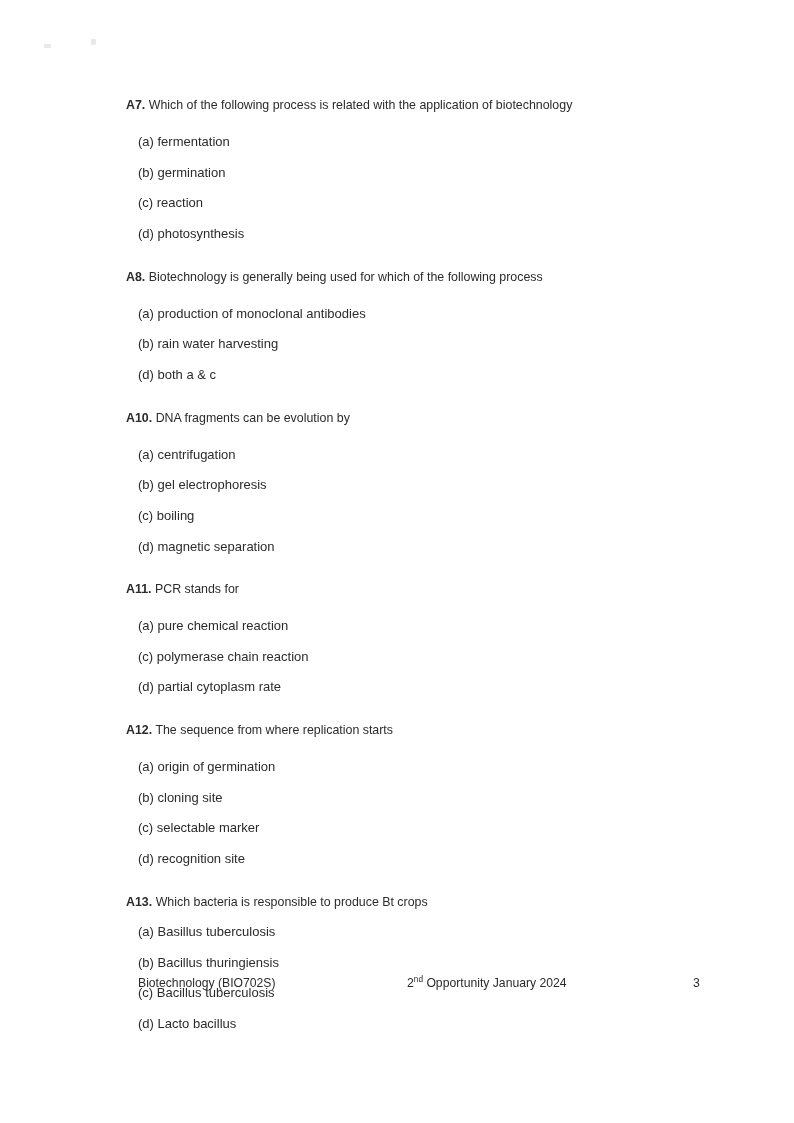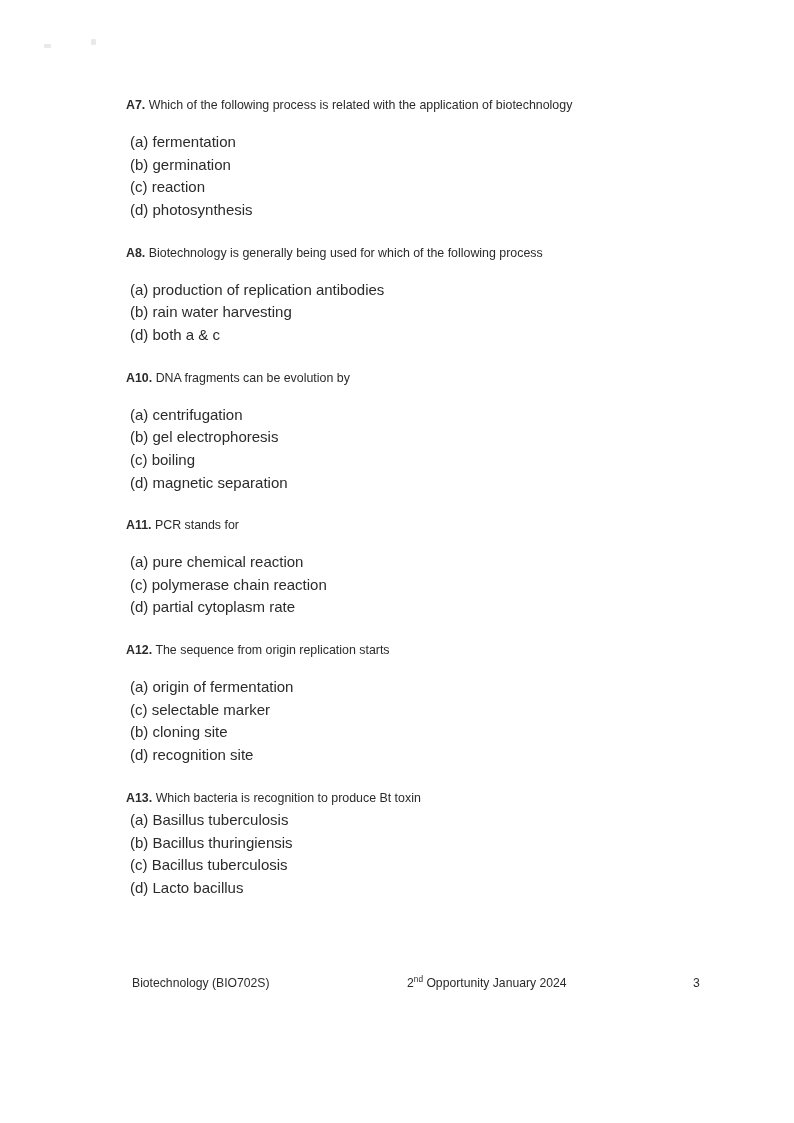--- a/index.html
+++ b/index.html
@@ -50,39 +50,39 @@
     white-space: pre-wrap;
   }
   .stem .label {
     font-weight: bold;
   }
 
   .options {
     margin-top: 18.6px;
   }
   .option {
-    font-size: 15px;
+    font-size: 13px;
     line-height: 18.6px;
-    margin: 4px;
+    margin: 12px;
     white-space: pre-wrap;
   }
 
   
   .footer {
     position: absolute;
     left: 111px;
     top: 975px;
     width: 570px;
     font-size: 12.2px;
     line-height: 16px;
     color: #2b2b2b;
   }
   .footer-left {
     position: absolute;
-    left: 6px;
+    left: 12px;
     top: 0;
     white-space: nowrap;
   }
   .footer-center {
     position: absolute;
     left: 281px;
     top: 0;
     white-space: nowrap;
   }
   .footer-center sup {
@@ -112,21 +112,21 @@
         <div class="options">
           <p class="option">(a) fermentation</p>
           <p class="option">(b) germination</p>
           <p class="option">(c) reaction</p>
           <p class="option">(d) photosynthesis</p>
         </div>
       </div>
       <div class="question">
         <p class="stem"><span class="label">A8.</span><span> Biotechnology is generally being used for which of the following process</span></p>
         <div class="options">
-          <p class="option">(a) production of replication antibodies</p>
+          <p class="option">(a) production of monoclonal antibodies</p>
           <p class="option">(b) rain water harvesting</p>
           <p class="option">(d) both a &amp; c</p>
         </div>
       </div>
       <div class="question">
         <p class="stem"><span class="label">A10.</span><span> DNA fragments can be evolution by</span></p>
         <div class="options">
           <p class="option">(a) centrifugation</p>
           <p class="option">(b) gel electrophoresis</p>
           <p class="option">(c) boiling</p>
@@ -135,30 +135,30 @@
       </div>
       <div class="question">
         <p class="stem"><span class="label">A11.</span><span> PCR stands for</span></p>
         <div class="options">
           <p class="option">(a) pure chemical reaction</p>
           <p class="option">(c) polymerase chain reaction</p>
           <p class="option">(d) partial cytoplasm rate</p>
         </div>
       </div>
       <div class="question">
-        <p class="stem"><span class="label">A12.</span><span> The sequence from origin replication starts</span></p>
+        <p class="stem"><span class="label">A12.</span><span> The sequence from where replication starts</span></p>
         <div class="options">
-          <p class="option">(a) origin of fermentation</p>
+          <p class="option">(a) origin of germination</p>
+          <p class="option">(b) cloning site</p>
           <p class="option">(c) selectable marker</p>
-          <p class="option">(b) cloning site</p>
           <p class="option">(d) recognition site</p>
         </div>
       </div>
       <div class="question tight">
-        <p class="stem"><span class="label">A13.</span><span> Which bacteria is recognition to produce Bt toxin</span></p>
+        <p class="stem"><span class="label">A13.</span><span> Which bacteria is responsible to produce Bt crops</span></p>
         <div class="options">
           <p class="option">(a) Basillus tuberculosis</p>
           <p class="option">(b) Bacillus thuringiensis</p>
           <p class="option">(c) Bacillus tuberculosis</p>
           <p class="option">(d) Lacto bacillus</p>
         </div>
       </div>
     </div>
 
   <div class="footer">

